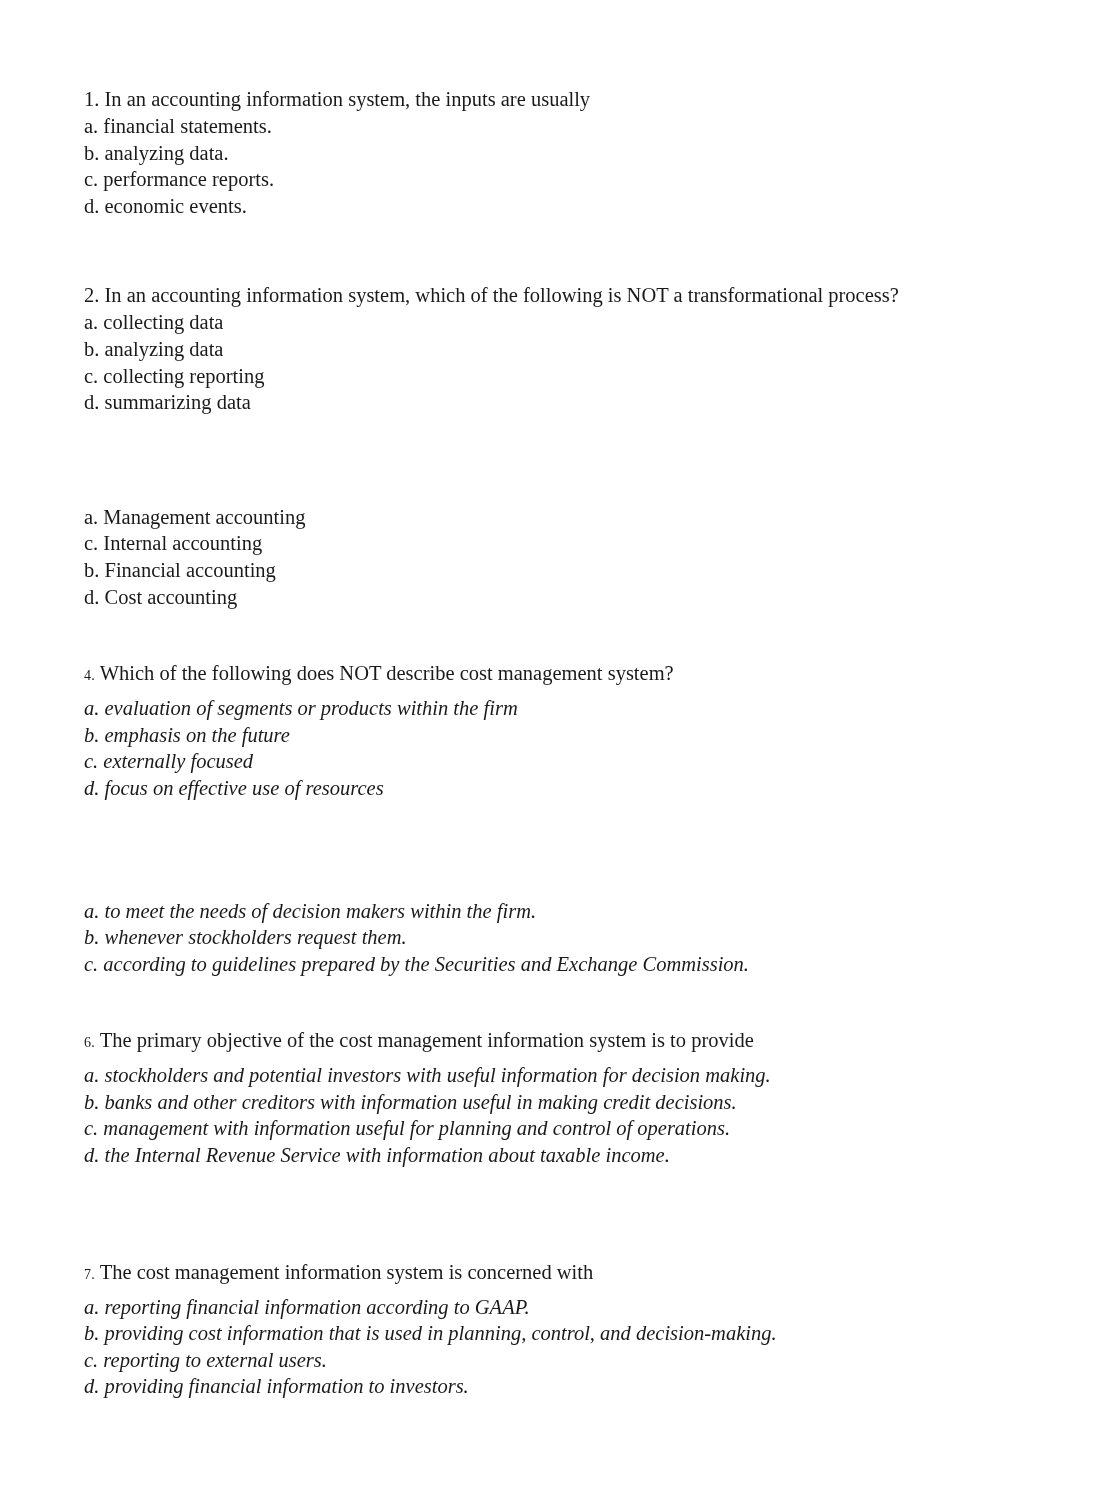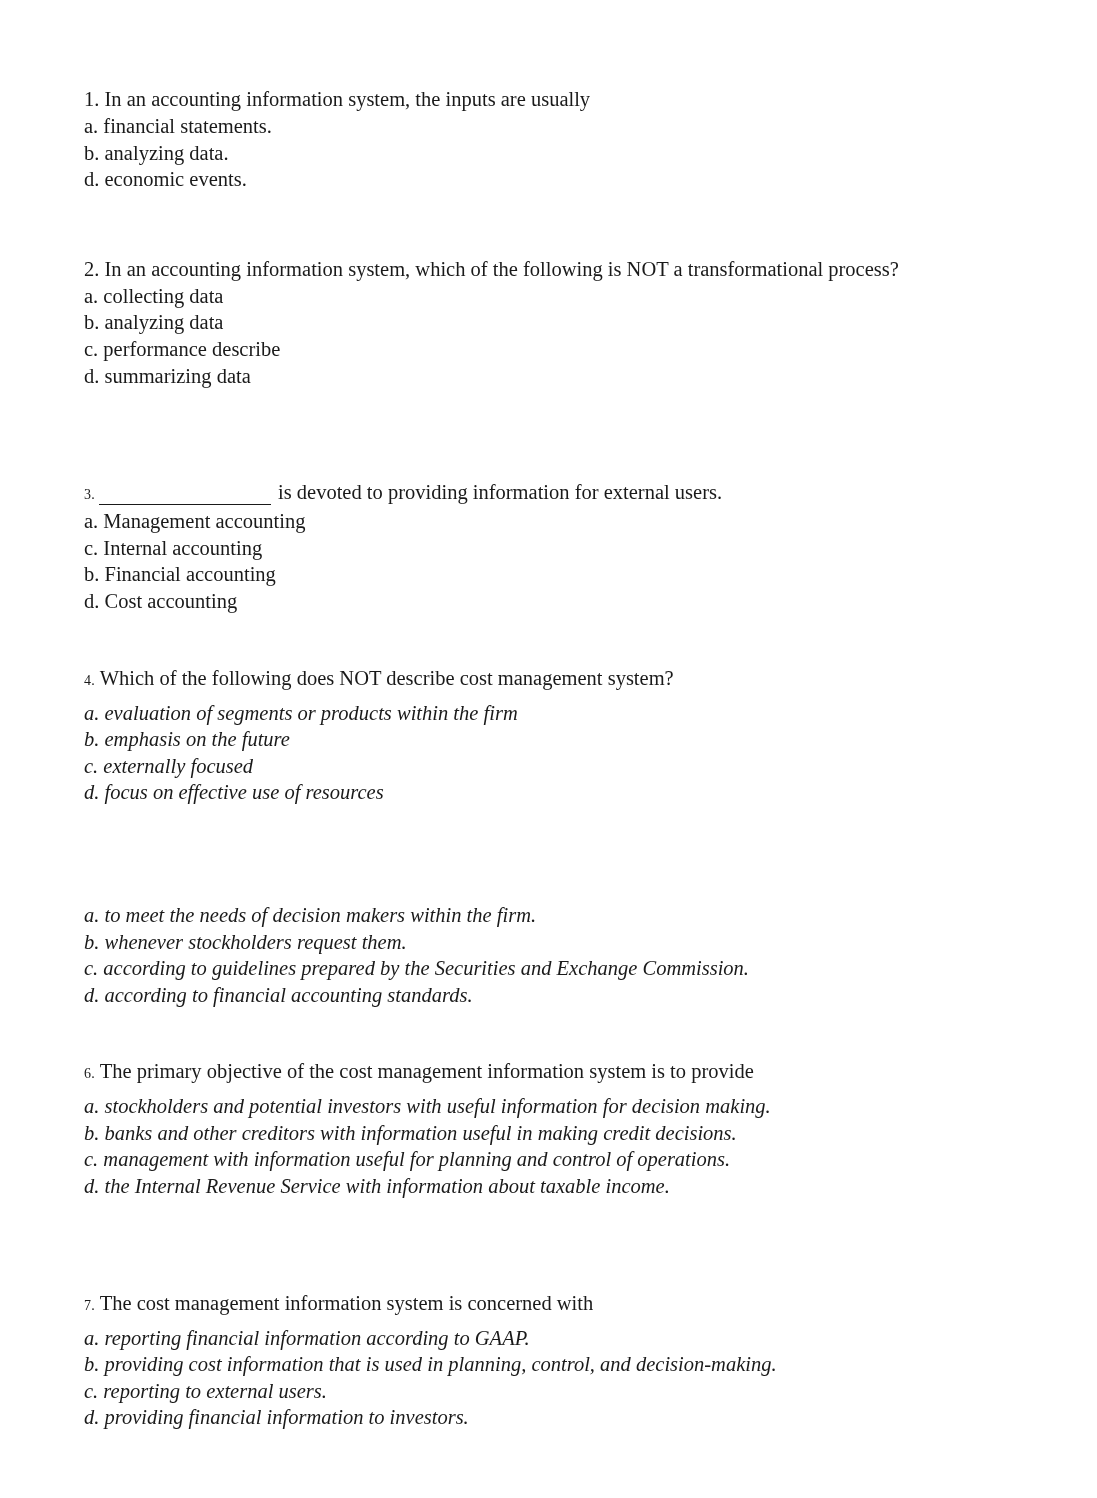--- a/index.html
+++ b/index.html
@@ -90,36 +90,36 @@
 </head>
 <body style="color: rgb(26, 26, 26);">
 
 <div id="page" style="background: rgb(255, 255, 255);">
   <div class="doc-body">
       <div class="question-block">
         <p class="q-stem"><span class="q-num">1.</span> <span>In an accounting information system, the inputs are usually</span></p>
         <ul class="options">
           <li class="option">a. financial statements.</li>
           <li class="option">b. analyzing data.</li>
+          <li class="option">c. performance reports.</li>
           <li class="option">d. economic events.</li>
         </ul>
       </div>
       <div class="gap-md"></div>
       <div class="question-block">
         <p class="q-stem"><span class="q-num">2.</span> <span>In an accounting information system, which of the following is NOT a transformational process?</span></p>
         <ul class="options">
           <li class="option">a. collecting data</li>
           <li class="option">b. analyzing data</li>
-          <li class="option">c. performance describe</li>
+          <li class="option">c. collecting reporting</li>
           <li class="option">d. summarizing data</li>
         </ul>
       </div>
       <div class="gap-lg"></div>
       <div class="question-block">
-        <p class="q-stem"><span class="q-num small">3.</span><span class="q-blank" style="width: 172px;">&nbsp;</span> <span>is devoted to providing information for external users.</span></p>
         <ul class="options">
           <li class="option">a. Management accounting</li>
           <li class="option">c. Internal accounting</li>
           <li class="option">b. Financial accounting</li>
           <li class="option">d. Cost accounting</li>
         </ul>
       </div>
       <div class="gap-sm"></div>
       <div class="question-block">
         <p class="q-stem"><span class="q-num small">4.</span> <span>Which of the following does NOT describe cost management system?</span></p>
@@ -129,21 +129,20 @@
           <li class="option">c. externally focused</li>
           <li class="option">d. focus on effective use of resources</li>
         </ul>
       </div>
       <div class="gap-xl"></div>
       <div class="question-block">
         <ul class="options spaced">
           <li class="option">a. to meet the needs of decision makers within the firm.</li>
           <li class="option">b. whenever stockholders request them.</li>
           <li class="option">c. according to guidelines prepared by the Securities and Exchange Commission.</li>
-          <li class="option">d. according to financial accounting standards.</li>
         </ul>
       </div>
       <div class="gap-sm"></div>
       <div class="question-block">
         <p class="q-stem"><span class="q-num small">6.</span> <span>The primary objective of the cost management information system is to provide</span></p>
         <ul class="options spaced">
           <li class="option">a. stockholders and potential investors with useful information for decision making.</li>
           <li class="option">b. banks and other creditors with information useful in making credit decisions.</li>
           <li class="option">c. management with information useful for planning and control of operations.</li>
           <li class="option">d. the Internal Revenue Service with information about taxable income.</li>

